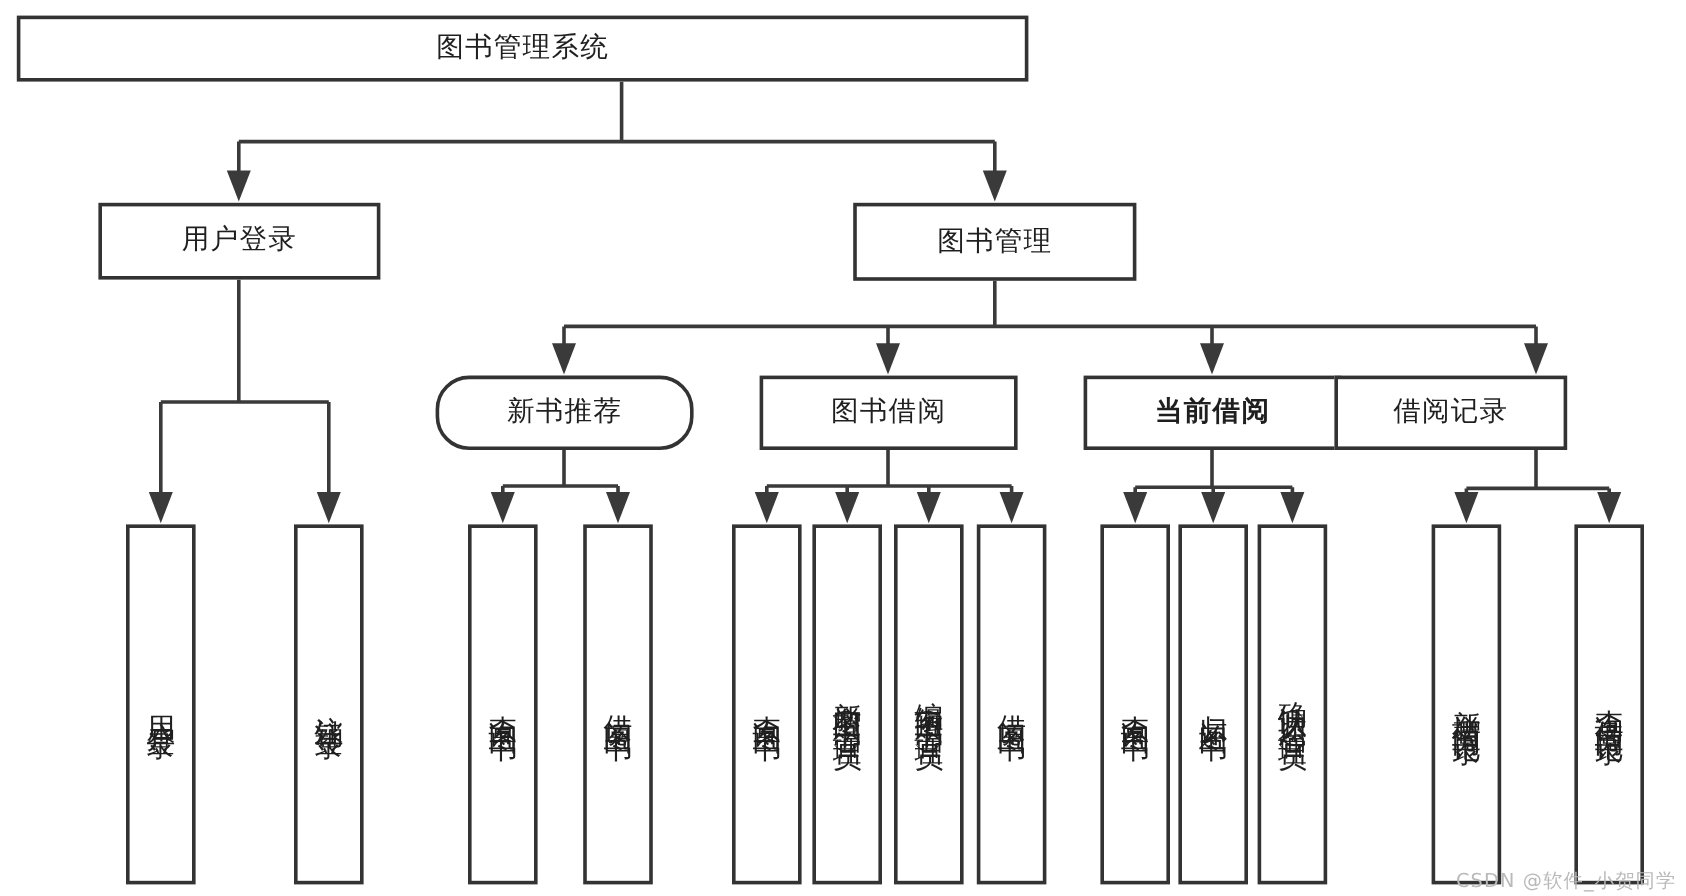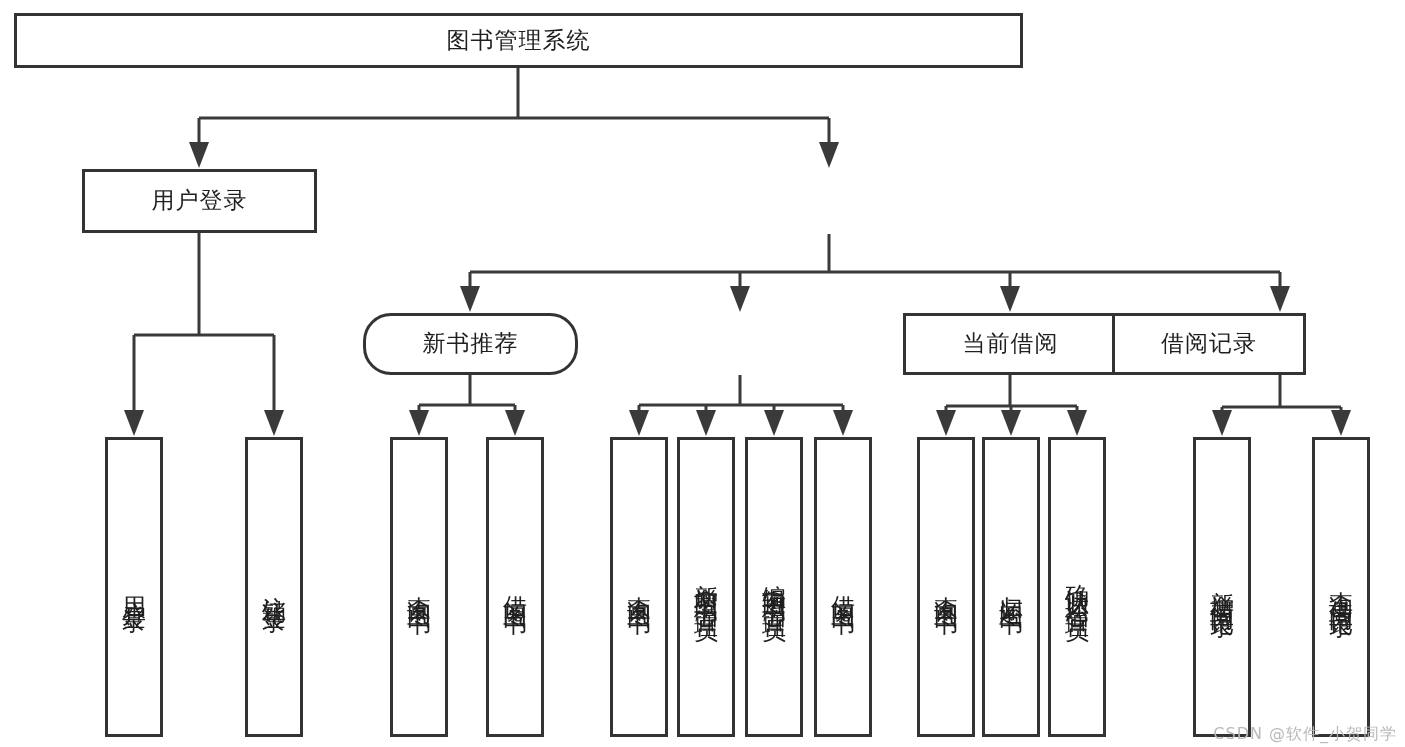--- a/index.html
+++ b/index.html
@@ -33,26 +33,26 @@
     box-sizing: border-box;
     background: var(--background);
     border: 3px solid var(--border);
     display: flex;
     align-items: center;
     justify-content: center;
     z-index: 1;
     line-height: 1.3;
   }
   .h-node { font-size: 23px; letter-spacing: 1px; }
-  #n-root { left: 14px;  top: 13px;  width: 1009px; height: 55px; }
+  #n-root { left: 14px;  top: 13px;  width: 843px; height: 55px; }
   #n-l2a  { left: 82px;  top: 169px; width: 235px;  height: 64px; }
   #n-l2b  { left: 711px; top: 169px; width: 236px;  height: 65px; }
   #n-l3a  { left: 363px; top: 313px; width: 215px;  height: 62px; border-radius: 28px; }
   #n-l3b  { left: 633px; top: 313px; width: 215px;  height: 62px; }
-  #n-l3c  { left: 903px; top: 313px; width: 215px;  height: 62px; }
+  #n-l3c  { left: 903px; top: 313px; width: 215px;  height: 62px; font-weight: bold; }
   #n-l3d  { left: 1112px;top: 313px; width: 194px;  height: 62px; }
   .leaf {
     top: 437px;
     width: 58px;
     height: 300px;
     writing-mode: vertical-rl;
     text-orientation: mixed;
     font-size: 24px;
     letter-spacing: 5px;
     line-height: 1;
@@ -120,22 +120,24 @@
       <polygon class="ahead" points="1001,410 1021,410 1011,436"></polygon>
       <polygon class="ahead" points="1067,410 1087,410 1077,436"></polygon>
       <polygon class="ahead" points="1212,410 1232,410 1222,436"></polygon>
       <polygon class="ahead" points="1331,410 1351,410 1341,436"></polygon>
     </g>
   </svg>
 
   <div id="n-root" class="node h-node">图书管理系统</div>
 
   <div id="n-l2a" class="node h-node">用户登录</div>
+  <div id="n-l2b" class="node h-node">图书管理</div>
 
   <div id="n-l3a" class="node h-node">新书推荐</div>
+  <div id="n-l3b" class="node h-node">图书借阅</div>
   <div id="n-l3c" class="node h-node">当前借阅</div>
   <div id="n-l3d" class="node h-node">借阅记录</div>
 
   <div class="node leaf lf1">用户登录</div>
   <div class="node leaf lf2">注销登录</div>
   <div class="node leaf lf3">查询图书</div>
   <div class="node leaf lf4">借阅图书</div>
   <div class="node leaf lf5">查询图书</div>
   <div class="node leaf lf6">新增图书（管理员）</div>
   <div class="node leaf lf7">编辑图书（管理员）</div>

